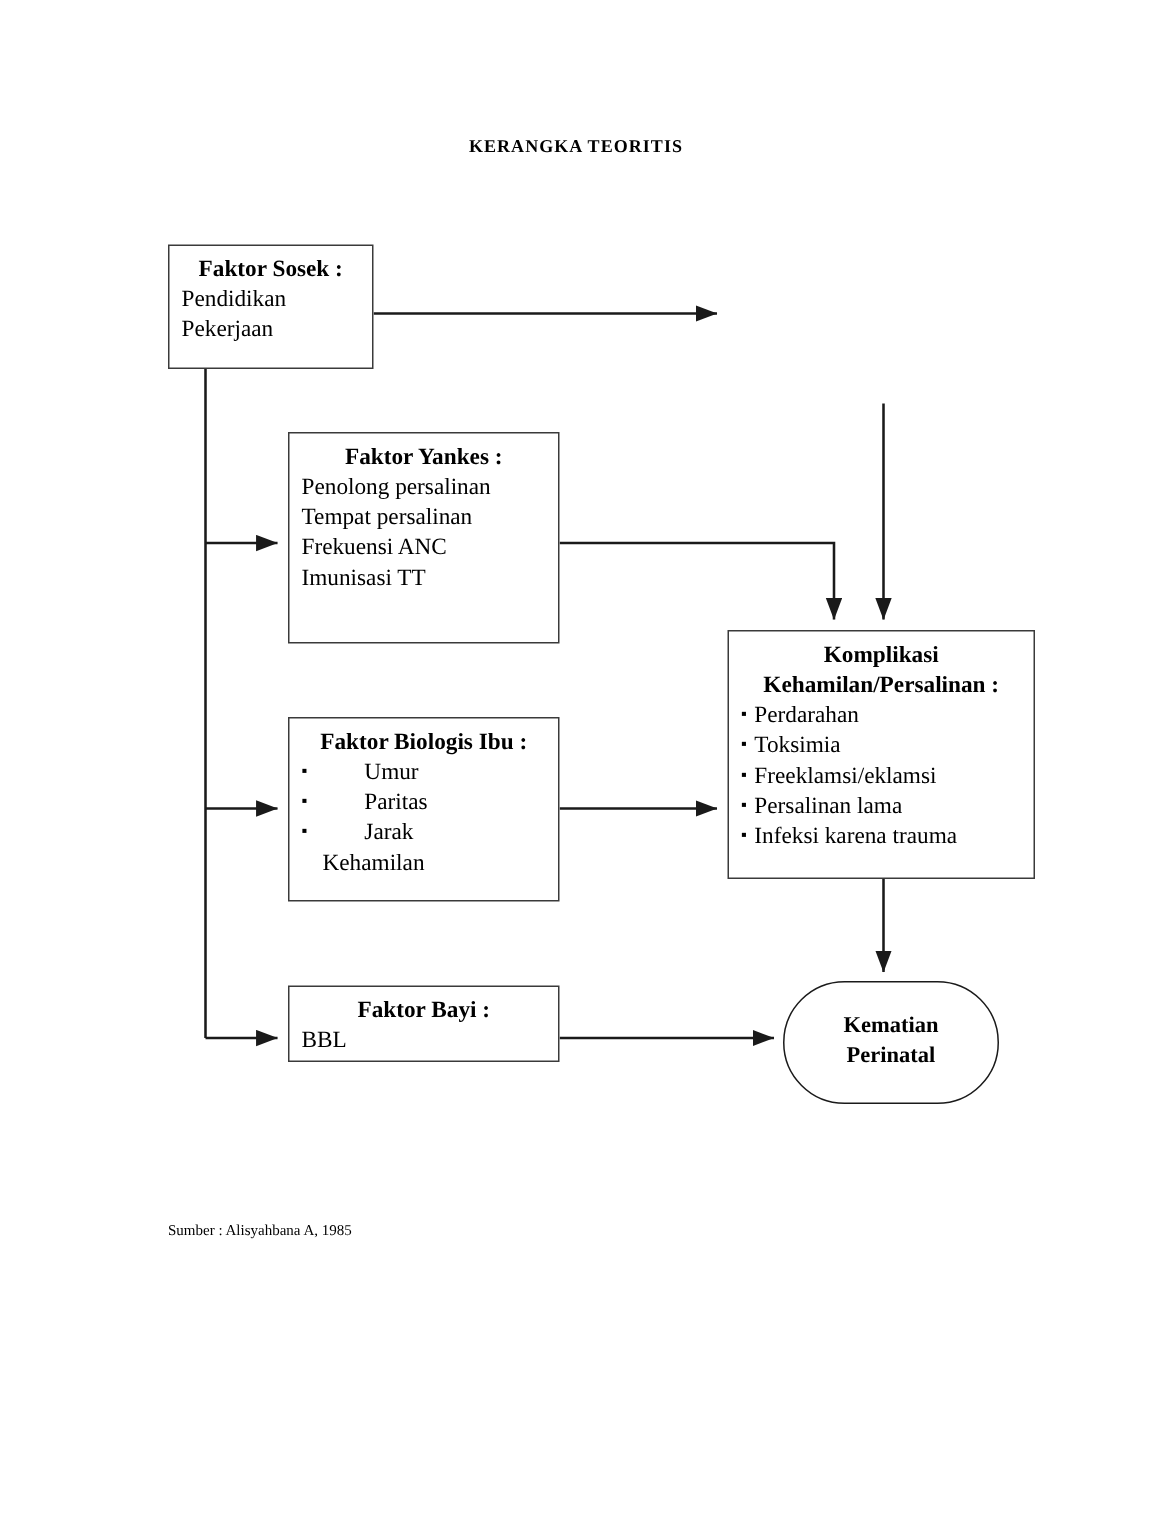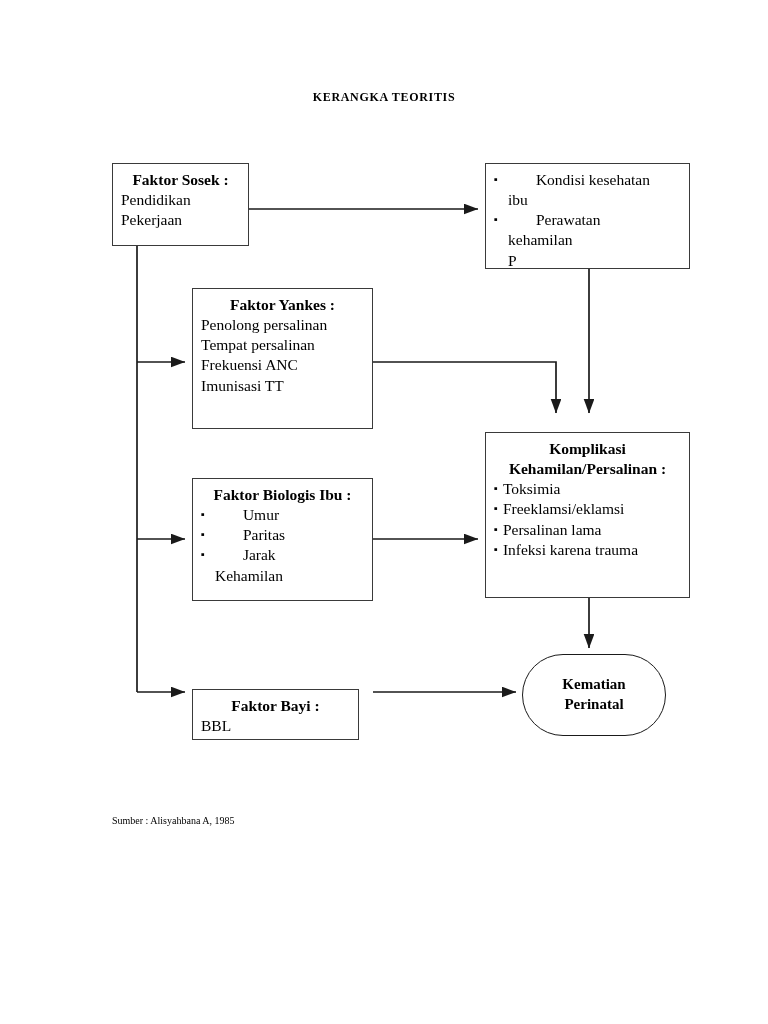--- a/index.html
+++ b/index.html
@@ -54,22 +54,22 @@
   }
   .bul-wide .bul { margin-right: 38px; }
   .bul-tight .bul { margin-right: 5px; }
   .cont-ind { padding-left: 14px; white-space: nowrap; }
 
   
   #node-sosek     { left: 112px; top: 163px; width: 137px; height: 83px; }
   #node-kondisi   { left: 485px; top: 163px; width: 205px; height: 106px; }
   #node-yankes    { left: 192px; top: 288px; width: 181px; height: 141px; }
   #node-biologis  { left: 192px; top: 478px; width: 181px; height: 123px; }
-  #node-bayi      { left: 192px; top: 657px; width: 167px; height: 51px; margin-top: 32px; }
-  #node-komplikasi{ left: 485px; top: 420px; width: 205px; height: 166px; margin-top: 12px; }
+  #node-bayi      { left: 192px; top: 657px; width: 181px; height: 51px; }
+  #node-komplikasi{ left: 485px; top: 420px; width: 205px; height: 166px; }
 
   #node-kematian {
     position: absolute;
     left: 522px;
     top: 654px;
     width: 144px;
     height: 82px;
     box-sizing: border-box;
     border: 1.8px solid #1a1a1a;
     border-radius: 41px;
@@ -129,27 +129,20 @@
 
     <path d="M373,692 L516,692" stroke="#1a1a1a" stroke-width="1.7" fill="none" marker-end="url(#arrow)"></path>
   </svg>
 
   <div class="node" id="node-sosek">
     <div class="hdr">Faktor Sosek :</div>
     <div class="ln">Pendidikan</div>
     <div class="ln">Pekerjaan</div>
   </div>
 
-  <div class="node" id="node-kondisi">
-    <div class="bul-row bul-wide"><span class="bul">▪</span><span>Kondisi kesehatan</span></div>
-    <div class="cont-ind">ibu</div>
-    <div class="bul-row bul-wide"><span class="bul">▪</span><span>Perawatan</span></div>
-    <div class="cont-ind">kehamilan</div>
-    <div class="cont-ind">P</div>
-  </div>
 
   <div class="node" id="node-yankes">
     <div class="hdr">Faktor Yankes :</div>
     <div class="ln">Penolong persalinan</div>
     <div class="ln">Tempat persalinan</div>
     <div class="ln">Frekuensi ANC</div>
     <div class="ln">Imunisasi TT</div>
   </div>
 
   <div class="node" id="node-biologis">
@@ -161,20 +154,21 @@
   </div>
 
   <div class="node" id="node-bayi">
     <div class="hdr">Faktor Bayi :</div>
     <div class="ln">BBL</div>
   </div>
 
   <div class="node" id="node-komplikasi">
     <div class="hdr">Komplikasi</div>
     <div class="hdr">Kehamilan/Persalinan :</div>
+    <div class="bul-row bul-tight"><span class="bul">▪</span><span>Perdarahan</span></div>
     <div class="bul-row bul-tight"><span class="bul">▪</span><span>Toksimia</span></div>
     <div class="bul-row bul-tight"><span class="bul">▪</span><span>Freeklamsi/eklamsi</span></div>
     <div class="bul-row bul-tight"><span class="bul">▪</span><span>Persalinan lama</span></div>
     <div class="bul-row bul-tight"><span class="bul">▪</span><span>Infeksi karena trauma</span></div>
   </div>
 
   <div id="node-kematian">
     <div>
       <div>Kematian</div>
       <div>Perinatal</div>

